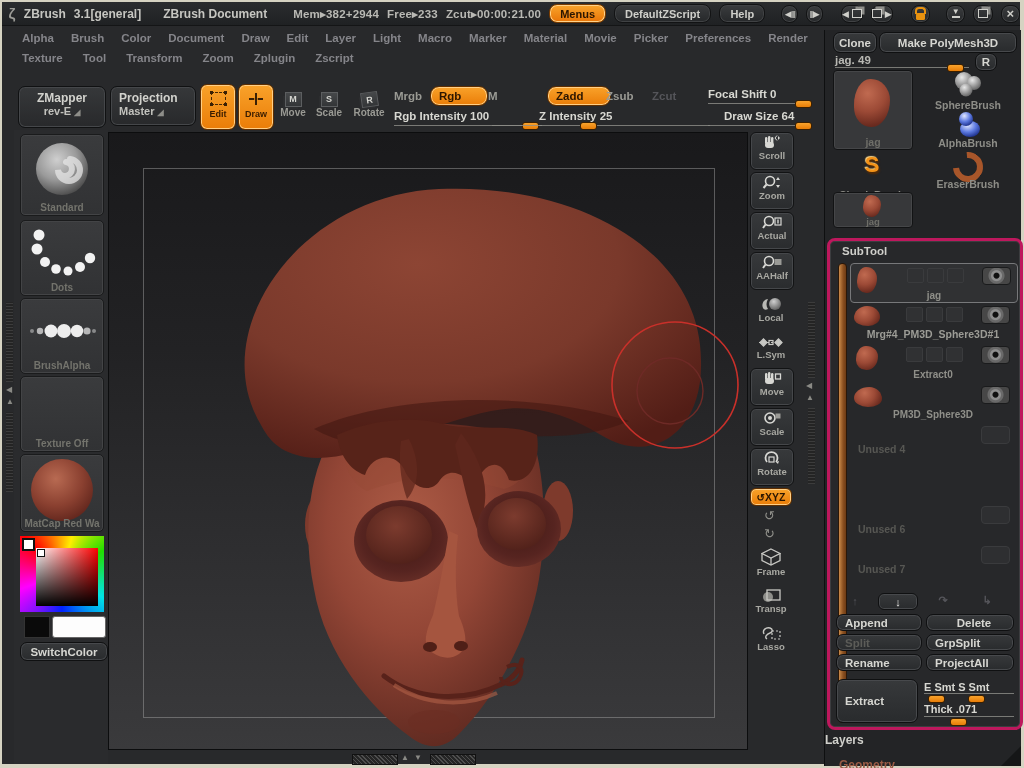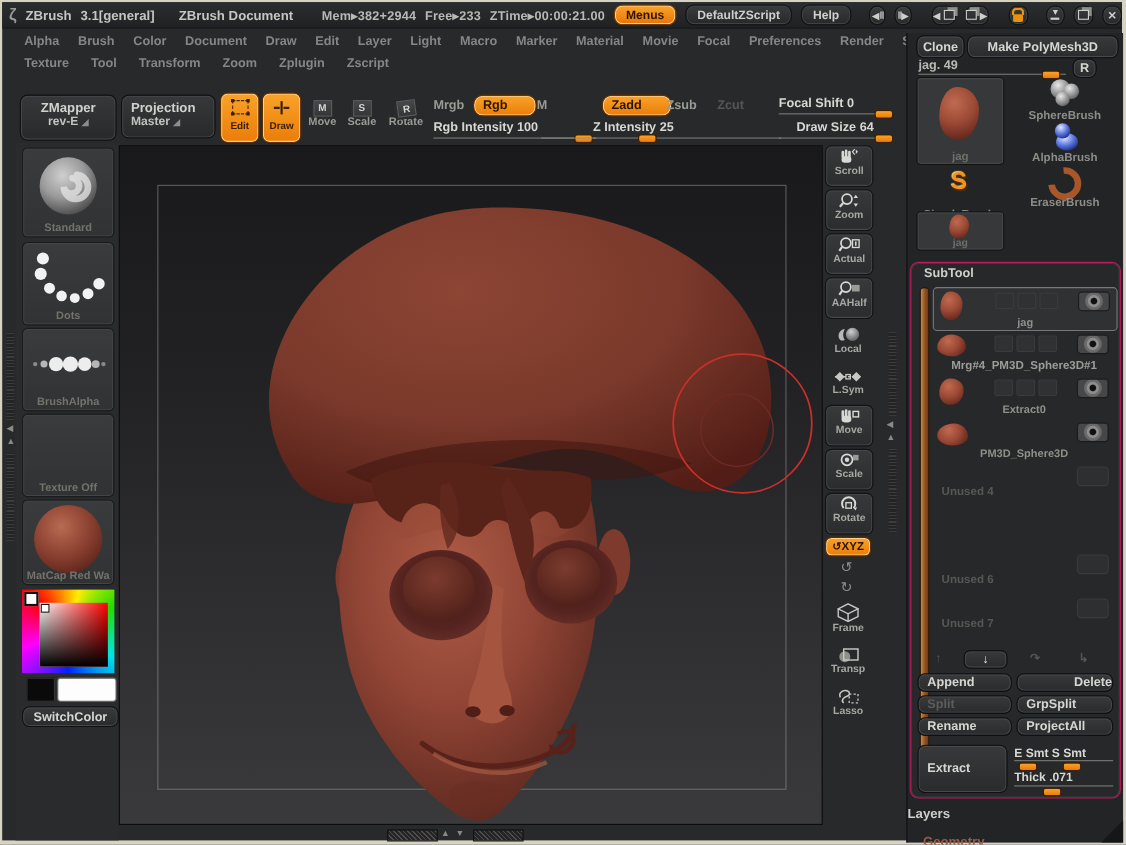--- a/index.html
+++ b/index.html
@@ -53,21 +53,21 @@
   .railbox{background:linear-gradient(#37393b,#2a2c2e);border:1px solid #121314;border-radius:6px;box-shadow:0 0 0 1px #45474a inset;}
   .raillabel{color:#a8a8a2;font-size:9.5px;font-weight:bold;display:block;}
   .railsvg{display:block;margin:2px auto 0;}
   
   .rpanel{left:822px;top:28px;width:196px;height:736px;background:#232426;border-left:1px solid #0e0f10;}
   .pbtn{background:linear-gradient(#37393b,#292b2d);border:1px solid #0f1011;border-radius:7px;box-shadow:0 0 0 1px #47494c inset;color:#d6d6d1;font-size:11.5px;font-weight:bold;display:flex;align-items:center;justify-content:center;position:absolute;}
   .pbtn.dim{color:#5c5c58;}
   .thumbbox{background:#37383a;border:1px solid #121314;border-radius:4px;box-shadow:0 0 0 1px #454648 inset;position:absolute;}
   .bicon-label{position:absolute;color:#8d8d87;font-size:10.5px;font-weight:bold;text-align:center;white-space:nowrap;}
   .blob{position:absolute;background:radial-gradient(circle at 38% 30%,#c06a50,#9c4a36 45%,#6b2b1f 80%,#571f16);border-radius:46% 54% 52% 48%/55% 45% 58% 42%;}
-  .stcontainer{position:absolute;border:1px solid #be185d;border-radius:8px;box-shadow:0 0 0 1px #3c3d3f inset;background:#27282a;}
+  .stcontainer{position:absolute;border:3px solid #be185d;border-radius:8px;box-shadow:0 0 0 1px #3c3d3f inset;background:#27282a;}
   .sthead{color:#cfcfca;font-size:11.5px;font-weight:bold;}
   .strow-label{color:#8f8f89;font-size:10px;font-weight:bold;text-align:center;position:absolute;left:0;right:0;}
   .dim-label{color:#575753;font-size:10.5px;font-weight:bold;position:absolute;}
   .eyebox{position:absolute;width:27px;height:16px;border-radius:4px;border:1px solid #1a1b1c;background:radial-gradient(circle at 50% 48%,#101010 0 2.5px,#8e8e8e 3.5px 5px,#6a6a6a 6px 7.5px,#474747 8.5px);}
   .eyebox.faint{background:#2e2f31;border:1px solid #3a3b3d;}
   .minibox{position:absolute;width:15px;height:13px;border:1px solid #3a3b3d;border-radius:2px;background:#303133;}
   .stscroll{position:absolute;width:7px;border-radius:4px;background:linear-gradient(to right,#c98a4a,#8a4f1f 60%,#6e3c15);border:1px solid #2a1708;}
   .arrbtn{position:absolute;height:15px;border-radius:6px;display:flex;align-items:center;justify-content:center;font-size:11px;font-weight:bold;color:#55555a;}
   .arrbtn.lit{background:linear-gradient(#37393b,#292b2d);border:1px solid #0f1011;box-shadow:0 0 0 1px #47494c inset;color:#e8e8e4;}
   .sechead{color:#cfcfca;font-size:12px;font-weight:bold;position:absolute;}
@@ -81,21 +81,21 @@
 
 <div class="app">
 
   <div class="abs titlebar">
     <span class="zlogo">ζ</span>
     <span class="tb-text">ZBrush</span>
     <span class="tb-text">3.1[general]</span>
     <span class="tb-text" style="margin-left:14px;">ZBrush Document</span>
     <span class="tb-stats" style="margin-left:18px;">Mem▸382+2944</span>
     <span class="tb-stats">Free▸233</span>
-    <span class="tb-stats">ZTime▸00:00:21.00</span>
+    <span class="tb-stats">Zcut▸00:00:21.00</span>
     <span class="tbtn orange">Menus</span>
     <span class="tbtn">DefaultZScript</span>
     <span class="tbtn" style="width:56px;">Help</span>
     <span class="winbtn" style="margin-left:8px;">
         <span>◀</span>
         <span style="font-size:7px;letter-spacing:-1px;">||||</span>
       </span>
     <span class="winbtn">
         <span style="font-size:7px;letter-spacing:-1px;">||||</span>
         <span>▶</span>
@@ -131,21 +131,21 @@
     <span>Color</span>
     <span>Document</span>
     <span>Draw</span>
     <span>Edit</span>
     <span>Layer</span>
     <span>Light</span>
     <span>Macro</span>
     <span>Marker</span>
     <span>Material</span>
     <span>Movie</span>
-    <span>Focal</span>
+    <span>Picker</span>
     <span>Preferences</span>
     <span>Render</span>
     <span>Stencil</span>
     <span>Stroke</span>
   </div>
   <div class="abs menurow" style="left:20px;top:50px;gap:20px;">
     <span>Texture</span>
     <span>Tool</span>
     <span>Transform</span>
     <span>Zoom</span>
@@ -595,21 +595,21 @@
       <div class="arrbtn" style="left:94px;top:352px;width:38px;">
           <span>↷</span>
         </div>
       <div class="arrbtn" style="left:138px;top:352px;width:38px;">
           <span>↳</span>
         </div>
 
       <div class="pbtn" style="left:6px;top:373px;width:86px;height:17px;justify-content:flex-start;padding-left:8px;box-sizing:border-box;">
           <span>Append</span>
         </div>
-      <div class="pbtn" style="left:96px;top:373px;width:88px;height:17px;justify-content:flex-end;padding-left:8px;box-sizing:border-box;">
+      <div class="pbtn" style="left:96px;top:373px;width:88px;height:17px;justify-content:center;padding-left:8px;box-sizing:border-box;">
           <span>Delete</span>
         </div>
       <div class="pbtn dim" style="left:6px;top:393px;width:86px;height:17px;justify-content:flex-start;padding-left:8px;box-sizing:border-box;">
           <span>Split</span>
         </div>
       <div class="pbtn" style="left:96px;top:393px;width:88px;height:17px;justify-content:flex-start;padding-left:8px;box-sizing:border-box;">
           <span>GrpSplit</span>
         </div>
       <div class="pbtn" style="left:6px;top:413px;width:86px;height:17px;justify-content:flex-start;padding-left:8px;box-sizing:border-box;">
           <span>Rename</span>

